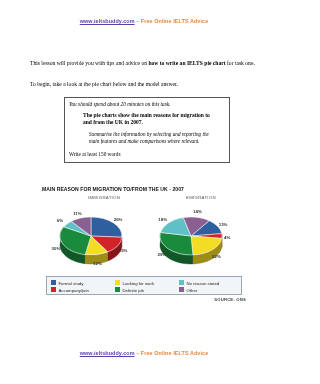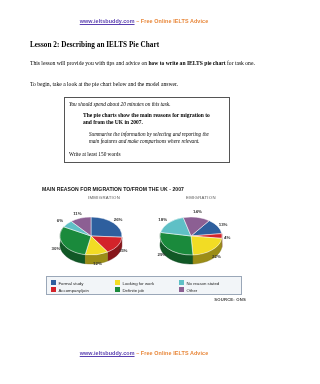--- a/index.html
+++ b/index.html
@@ -106,21 +106,20 @@
 </head>
 <body>
 
 <div class="page">
 
   <div class="header siteline">
     <span class="url">www.ieltsbuddy.com</span>
     <span class="tag">– Free Online IELTS Advice</span>
   </div>
 
-  <div class="title">Lesson 2: Describing an IELTS Pie Chart</div>
 
   <div class="para p1">
     <span>This lesson will provide you with tips and advice on </span><b>how to write an IELTS pie chart</b><span> for task one.</span>
   </div>
 
   <div class="para p2">To begin, take a look at the pie chart below and the model answer.</div>
 
   <div class="taskbox">
     <div class="tb-time">You should spend about 20 minutes on this task.</div>
     <div class="tb-prompt">The pie charts show the main reasons for migration to and from the UK in 2007.</div>

